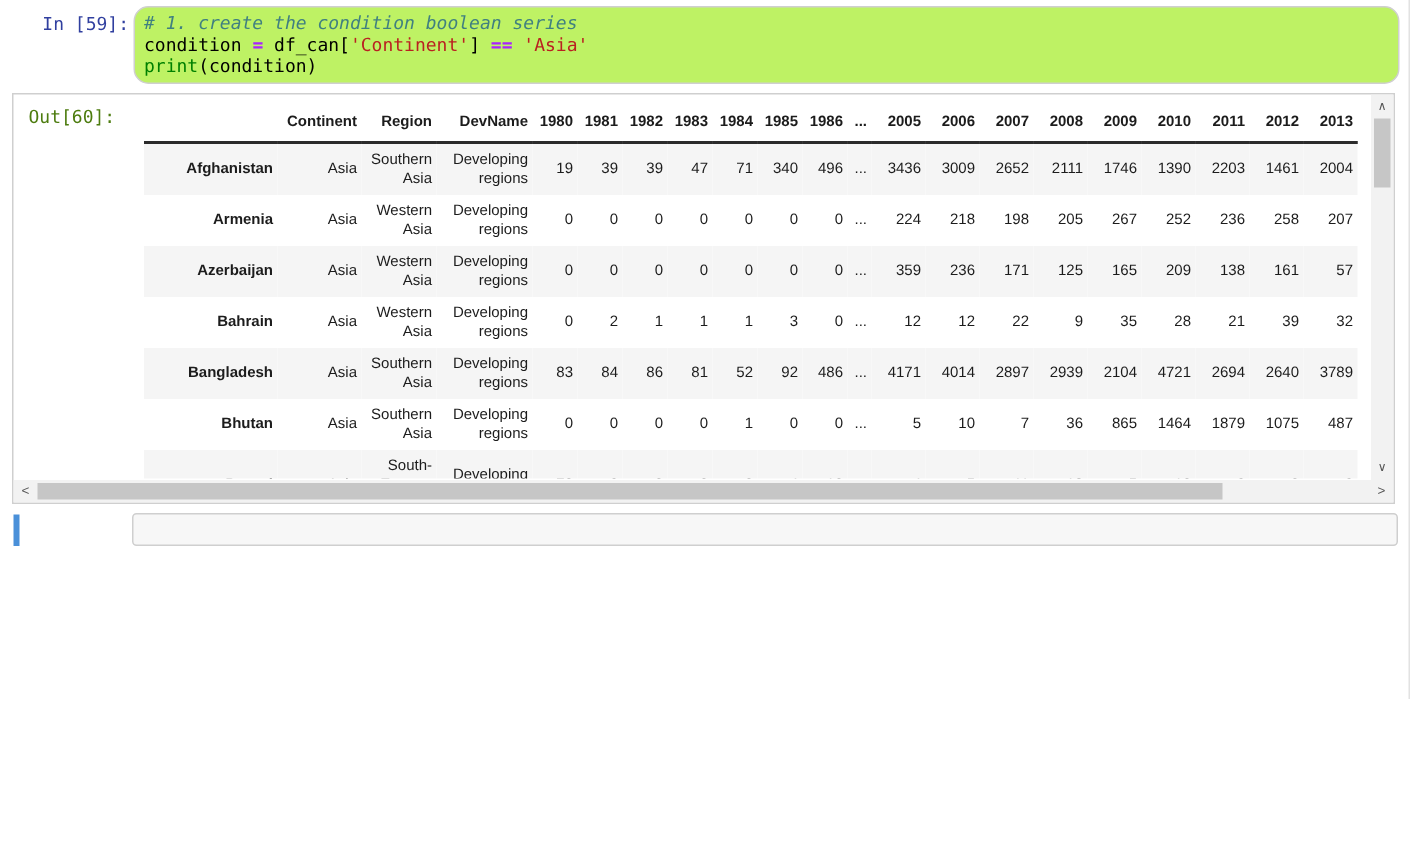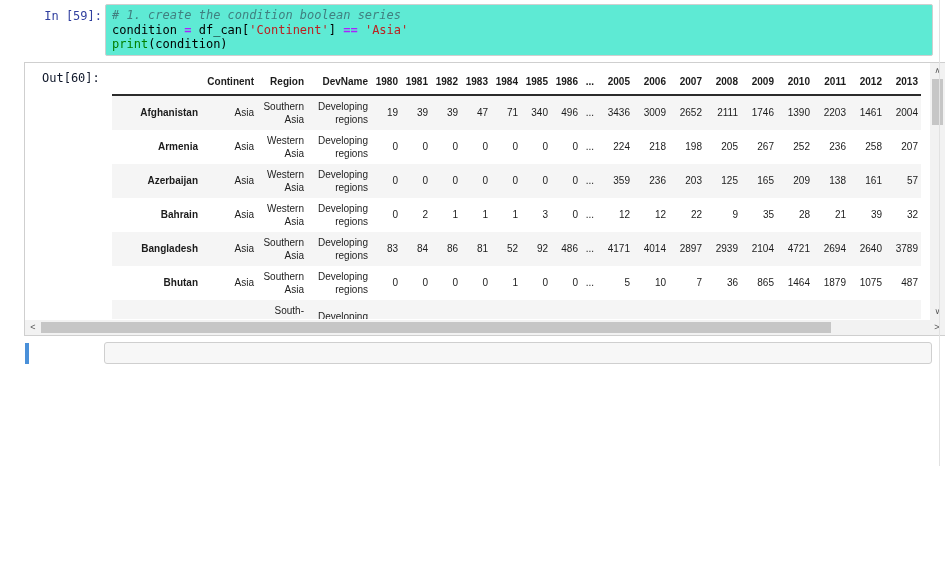--- a/index.html
+++ b/index.html
@@ -1,25 +1,25 @@
 <!DOCTYPE html>
 <html><head>
 <meta charset="utf-8">
 <style>
   * { box-sizing: border-box; }
   html,body { margin:0; padding:0; background:#fff; }
   body { font-family:"Liberation Sans", sans-serif; }
-  .page { position:relative; width:945px; height:466px; background:#fff; overflow:hidden;padding-left:16px; }
+  .page { position:relative; width:945px; height:466px; background:#fff; overflow:hidden; }
   .page-edge { position:absolute; left:939px; top:0; width:1px; height:574px; background:#E2E2E2; }
 
   
   .cell { display:flex; align-items:flex-start; margin:4px 12px 0 0; }
   .prompt { flex:none; width:86px; text-align:right; font-family:"DejaVu Sans Mono", monospace; font-size:12px; padding-top:5px; white-space:nowrap; }
   .prompt.in  { color:#303F9F; }
-  .input-box { flex:1; margin-left:3px; background:#5eead4; border:1px solid #CFCFCF; border-radius:2px; padding:3px 6px; }
+  .input-box { flex:1; margin-left:3px; background:#bef264; border:1px solid #CFCFCF; border-radius:10px; padding:3px 6px; }
   pre.code { margin:0; font-family:"DejaVu Sans Mono", monospace; font-size:12px; line-height:14.5px; color:#000; }
   .tok.com { color:#408080; font-style:italic; }
   .tok.op  { color:#AA22FF; font-weight:bold; }
   .tok.str { color:#BA2121; }
   .tok.blt { color:#008000; }
 
   pre.stream { margin:8px 0 12px 93px; font-family:"DejaVu Sans Mono", monospace; font-size:12px; line-height:14.2px; color:#000; }
 
   
   .out-scroll { position:relative; margin:6px 0 0 8px; width:922px; height:274px; border:1px solid #CFCFCF; background:#fff; overflow:hidden; }
@@ -65,21 +65,21 @@
     <div class="input-box">
       <pre class="code"><span class="tok com"># 1. create the condition boolean series</span>
 <span class="tok">condition </span><span class="tok op">=</span><span class="tok"> df_can[</span><span class="tok str">'Continent'</span><span class="tok">] </span><span class="tok op">==</span><span class="tok"> </span><span class="tok str">'Asia'</span>
 <span class="tok blt">print</span><span class="tok">(condition)</span></pre>
     </div>
   </div>
 
 
 
   <div class="out-scroll">
-    <div class="out-prompt" style="color: #0f172a; margin-left: 7px;">Out[60]:</div>
+    <div class="out-prompt" style="color: #4d7c0f;">Out[60]:</div>
 
     <div class="df-wrap">
       <table class="df" id="df-table">
           <colgroup>
             <col class="c-idx">
             <col class="c-cont">
             <col class="c-reg">
             <col class="c-dev">
             <col class="c-yr">
             <col class="c-yr">
@@ -179,21 +179,21 @@
               <td>0</td>
               <td>0</td>
               <td>0</td>
               <td>0</td>
               <td>0</td>
               <td>0</td>
               <td>0</td>
               <td>...</td>
               <td>359</td>
               <td>236</td>
-              <td>203</td>
+              <td>171</td>
               <td>125</td>
               <td>165</td>
               <td>209</td>
               <td>138</td>
               <td>161</td>
               <td>57</td>
             </tr>
             <tr>
               <th>Bahrain</th>
               <td>Asia</td>

